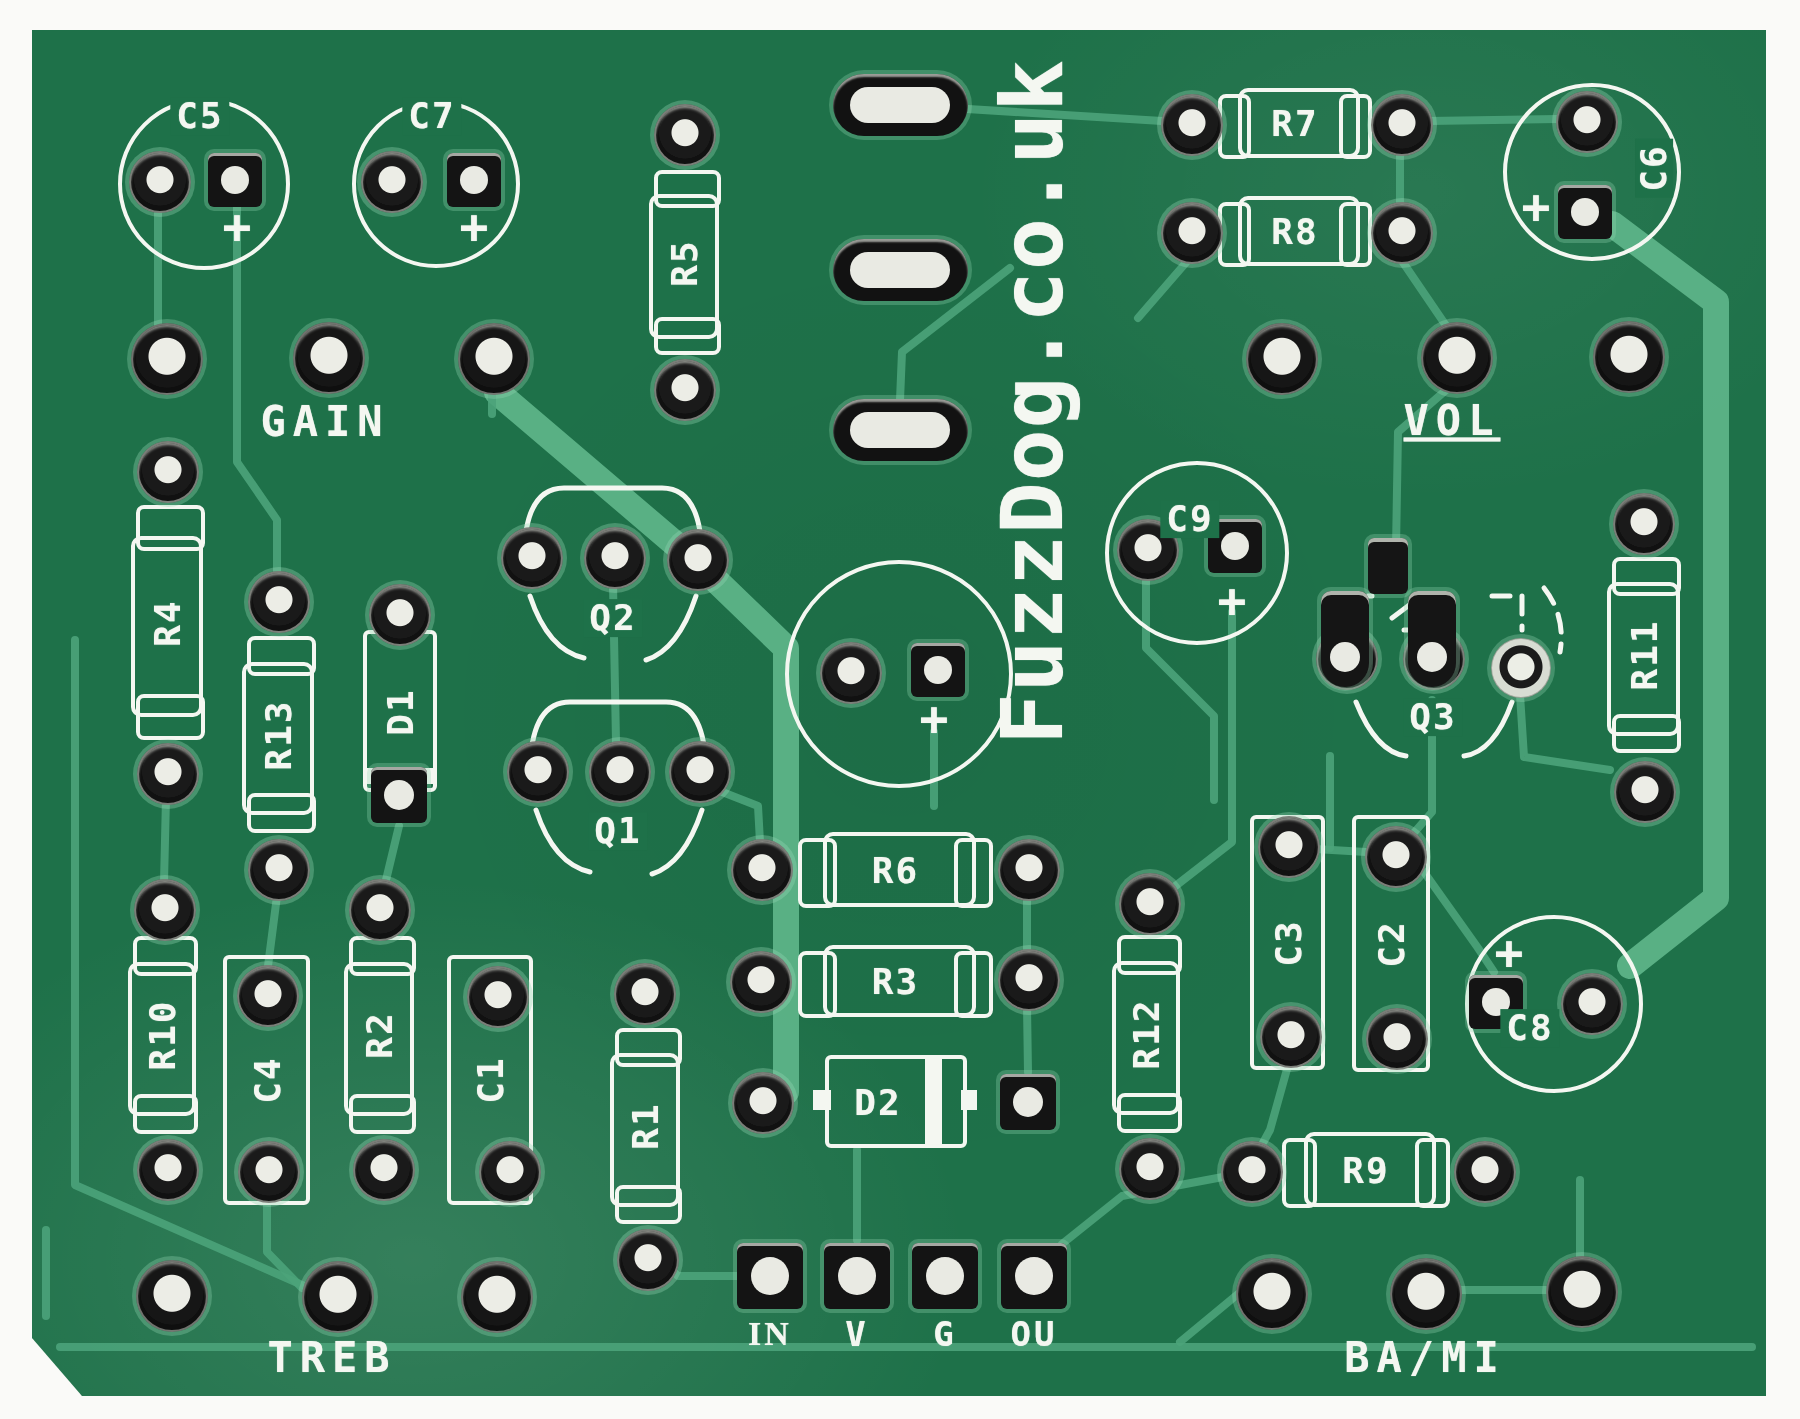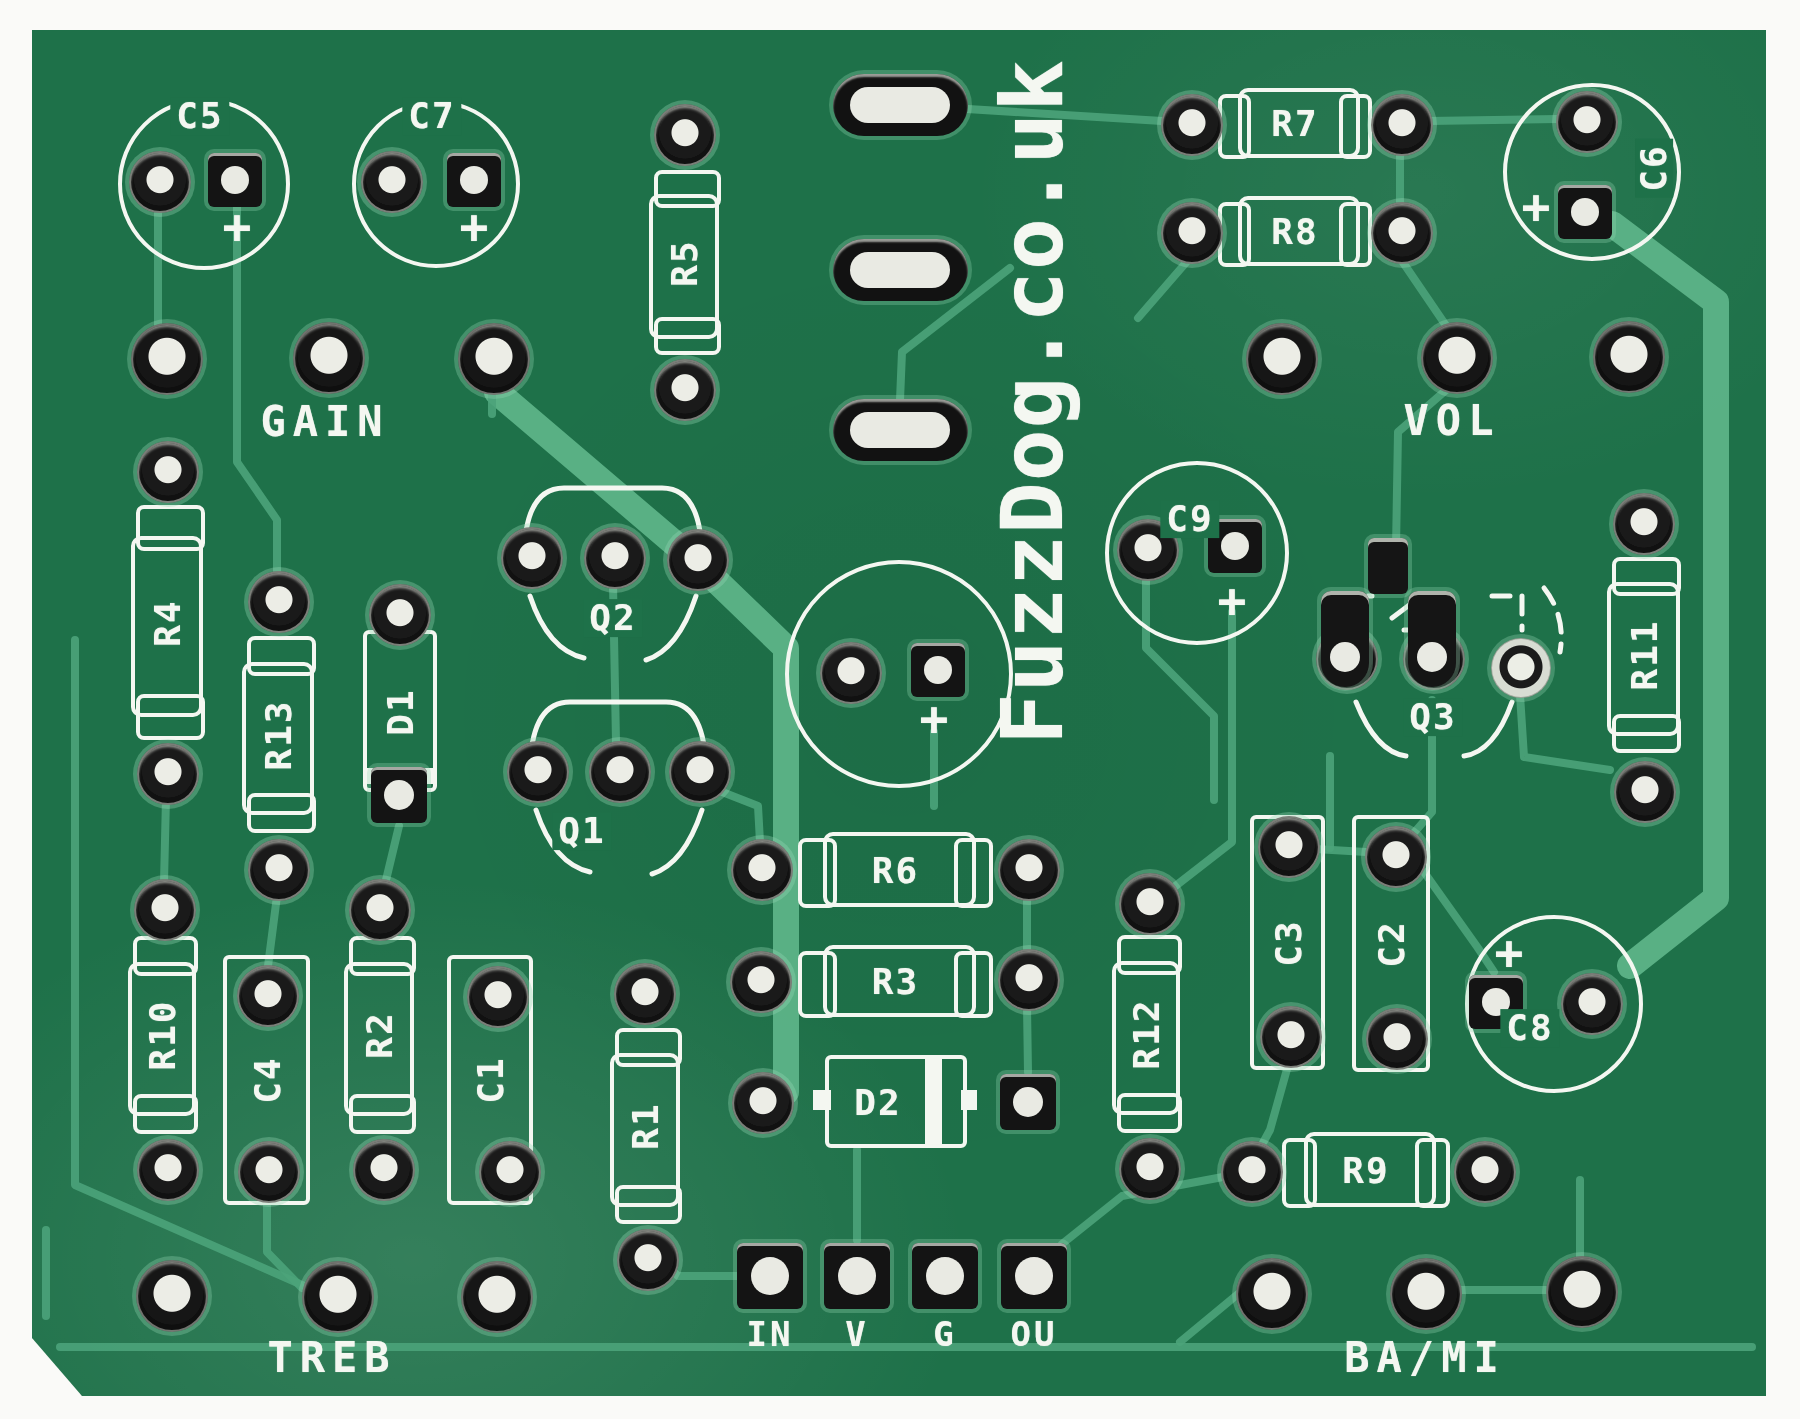--- a/index.html
+++ b/index.html
@@ -290,52 +290,52 @@
       <div class="hole" style="width: 30px; height: 30px; left: 13px; top: 13px;"></div>
     </div>
     <div class="lbl ref" style="left: 878px; top: 1102px; width: auto; height: auto;">D2</div>
     <div class="pad pad-round" style="left: 501px; top: 527px; width: 58px; height: 58px; position: absolute;"></div>
     <div class="pad pad-round" style="left: 584px; top: 527px; width: 58px; height: 58px; position: absolute;"></div>
     <div class="pad pad-round" style="left: 667px; top: 529px; width: 58px; height: 58px; position: absolute;"></div>
     <div class="lbl ref bgpatch" style="left: 613px; top: 618px; width: auto; height: auto;">Q2</div>
     <div class="pad pad-round" style="left: 507px; top: 741px; width: 58px; height: 58px; position: absolute;"></div>
     <div class="pad pad-round" style="left: 589px; top: 741px; width: 58px; height: 58px; position: absolute;"></div>
     <div class="pad pad-round" style="left: 669px; top: 741px; width: 58px; height: 58px; position: absolute;"></div>
-    <div class="lbl ref bgpatch" style="left: 582px; top: 831px; width: auto; height: auto;">Q1</div>
+    <div class="lbl ref bgpatch" style="left: 618px; top: 831px; width: auto; height: auto;">Q1</div>
     <div class="pad pad-round" style="left: 1316px; top: 628px; width: 58px; height: 58px; position: absolute;"></div>
     <div class="pad pad-round" style="left: 1403px; top: 628px; width: 58px; height: 58px; position: absolute;"></div>
     <div class="pad pad-metal" style="left: 1491px; top: 638px; width: 58px; height: 58px; position: absolute;"></div>
     <div class="q3pad" style="left: 1368px; top: 538px; width: 40px; height: 56px; position: absolute; border-radius: 6px;"></div>
     <div class="q3pad" style="left: 1321px; top: 591px; width: 48px; height: 96px; position: absolute;">
       <div class="hole" style="width: 30px; height: 30px; left: 9px; top: 51px;"></div>
     </div>
     <div class="q3pad" style="left: 1408px; top: 591px; width: 48px; height: 96px; position: absolute;">
       <div class="hole" style="width: 30px; height: 30px; left: 9px; top: 51px;"></div>
     </div>
     <div class="lbl ref bgpatch" style="left: 1433px; top: 717px; width: auto; height: auto;">Q3</div>
     <div class="pad pad-pot" style="left: 131px; top: 323px; width: 68px; height: 68px; position: absolute;"></div>
     <div class="pad pad-pot" style="left: 293px; top: 322px; width: 68px; height: 68px; position: absolute;"></div>
     <div class="pad pad-pot" style="left: 458px; top: 323px; width: 68px; height: 68px; position: absolute;"></div>
     <div class="lbl potlbl" style="left: 325px; top: 421px; width: auto; height: auto;">GAIN</div>
     <div class="pad pad-pot" style="left: 1246px; top: 323px; width: 68px; height: 68px; position: absolute;"></div>
     <div class="pad pad-pot" style="left: 1421px; top: 322px; width: 68px; height: 68px; position: absolute;"></div>
     <div class="pad pad-pot" style="left: 1593px; top: 321px; width: 68px; height: 68px; position: absolute;"></div>
-    <div class="lbl potlbl" style="left: 1452px; top: 420px; width: auto; height: auto;">VOL</div>
+    <div class="lbl potlbl" style="left: 1452px; top: 420px; width: auto; height: auto; text-decoration: underline;">VOL</div>
     <div class="pad pad-pot" style="left: 136px; top: 1260px; width: 68px; height: 68px; position: absolute;"></div>
     <div class="pad pad-pot" style="left: 302px; top: 1261px; width: 68px; height: 68px; position: absolute;"></div>
     <div class="pad pad-pot" style="left: 461px; top: 1261px; width: 68px; height: 68px; position: absolute;"></div>
     <div class="lbl potlbl" style="left: 332px; top: 1357px; width: auto; height: auto;">TREB</div>
     <div class="pad pad-pot" style="left: 1236px; top: 1258px; width: 68px; height: 68px; position: absolute;"></div>
     <div class="pad pad-pot" style="left: 1390px; top: 1258px; width: 68px; height: 68px; position: absolute;"></div>
     <div class="pad pad-pot" style="left: 1546px; top: 1256px; width: 68px; height: 68px; position: absolute;"></div>
     <div class="lbl potlbl" style="left: 1425px; top: 1357px; width: auto; height: auto;">BA/MI</div>
     <div class="pad pad-sq" style="left: 737px; top: 1243px; width: 66px; height: 66px; position: absolute;">
       <div class="hole" style="width: 38px; height: 38px; left: 14px; top: 14px;"></div>
     </div>
-    <div class="lbl hdrlbl" style="left: 770px; top: 1334px; width: auto; height: auto;">IN</div>
+    <div class="lbl hdrlbl" style="left: 770px; top: 1334px; width: auto; height: auto; font-family: Liberation Serif, serif;">IN</div>
     <div class="pad pad-sq" style="left: 824px; top: 1243px; width: 66px; height: 66px; position: absolute;">
       <div class="hole" style="width: 38px; height: 38px; left: 14px; top: 14px;"></div>
     </div>
     <div class="lbl hdrlbl" style="left: 857px; top: 1334px; width: auto; height: auto;">V</div>
     <div class="pad pad-sq" style="left: 912px; top: 1243px; width: 66px; height: 66px; position: absolute;">
       <div class="hole" style="width: 38px; height: 38px; left: 14px; top: 14px;"></div>
     </div>
     <div class="lbl hdrlbl" style="left: 945px; top: 1334px; width: auto; height: auto;">G</div>
     <div class="pad pad-sq" style="left: 1001px; top: 1243px; width: 66px; height: 66px; position: absolute;">
       <div class="hole" style="width: 38px; height: 38px; left: 14px; top: 14px;"></div>

